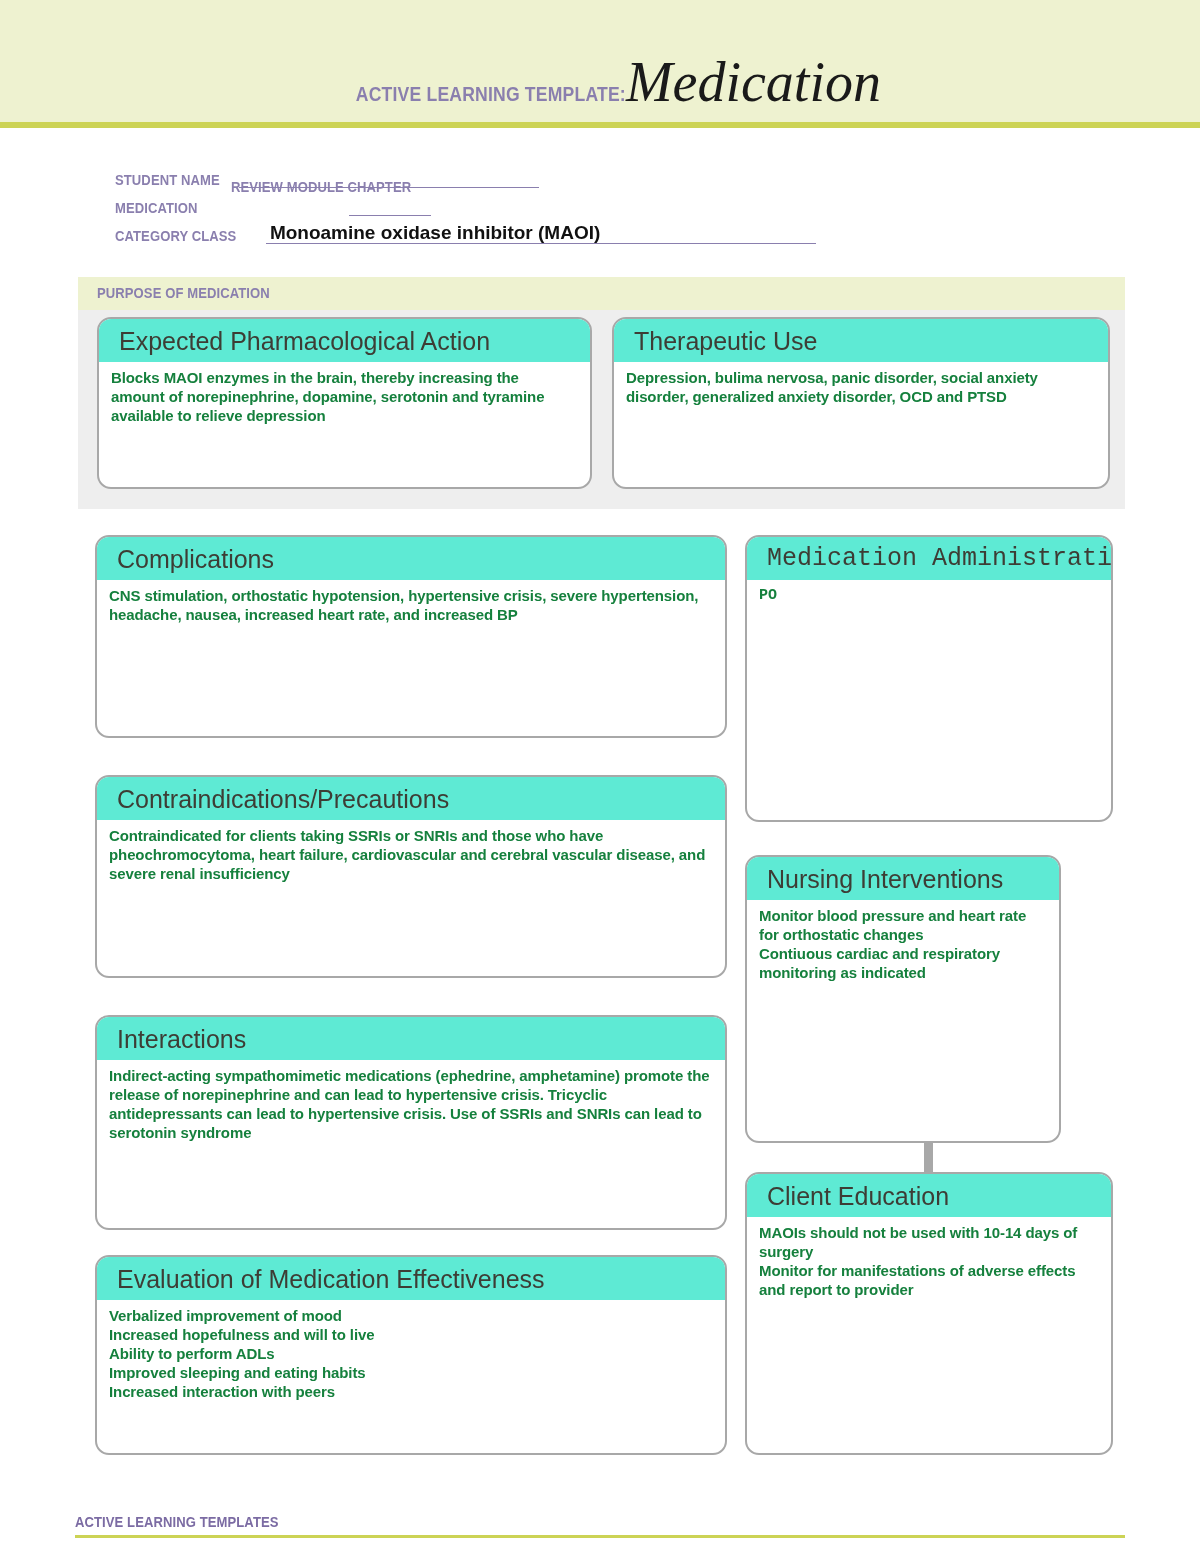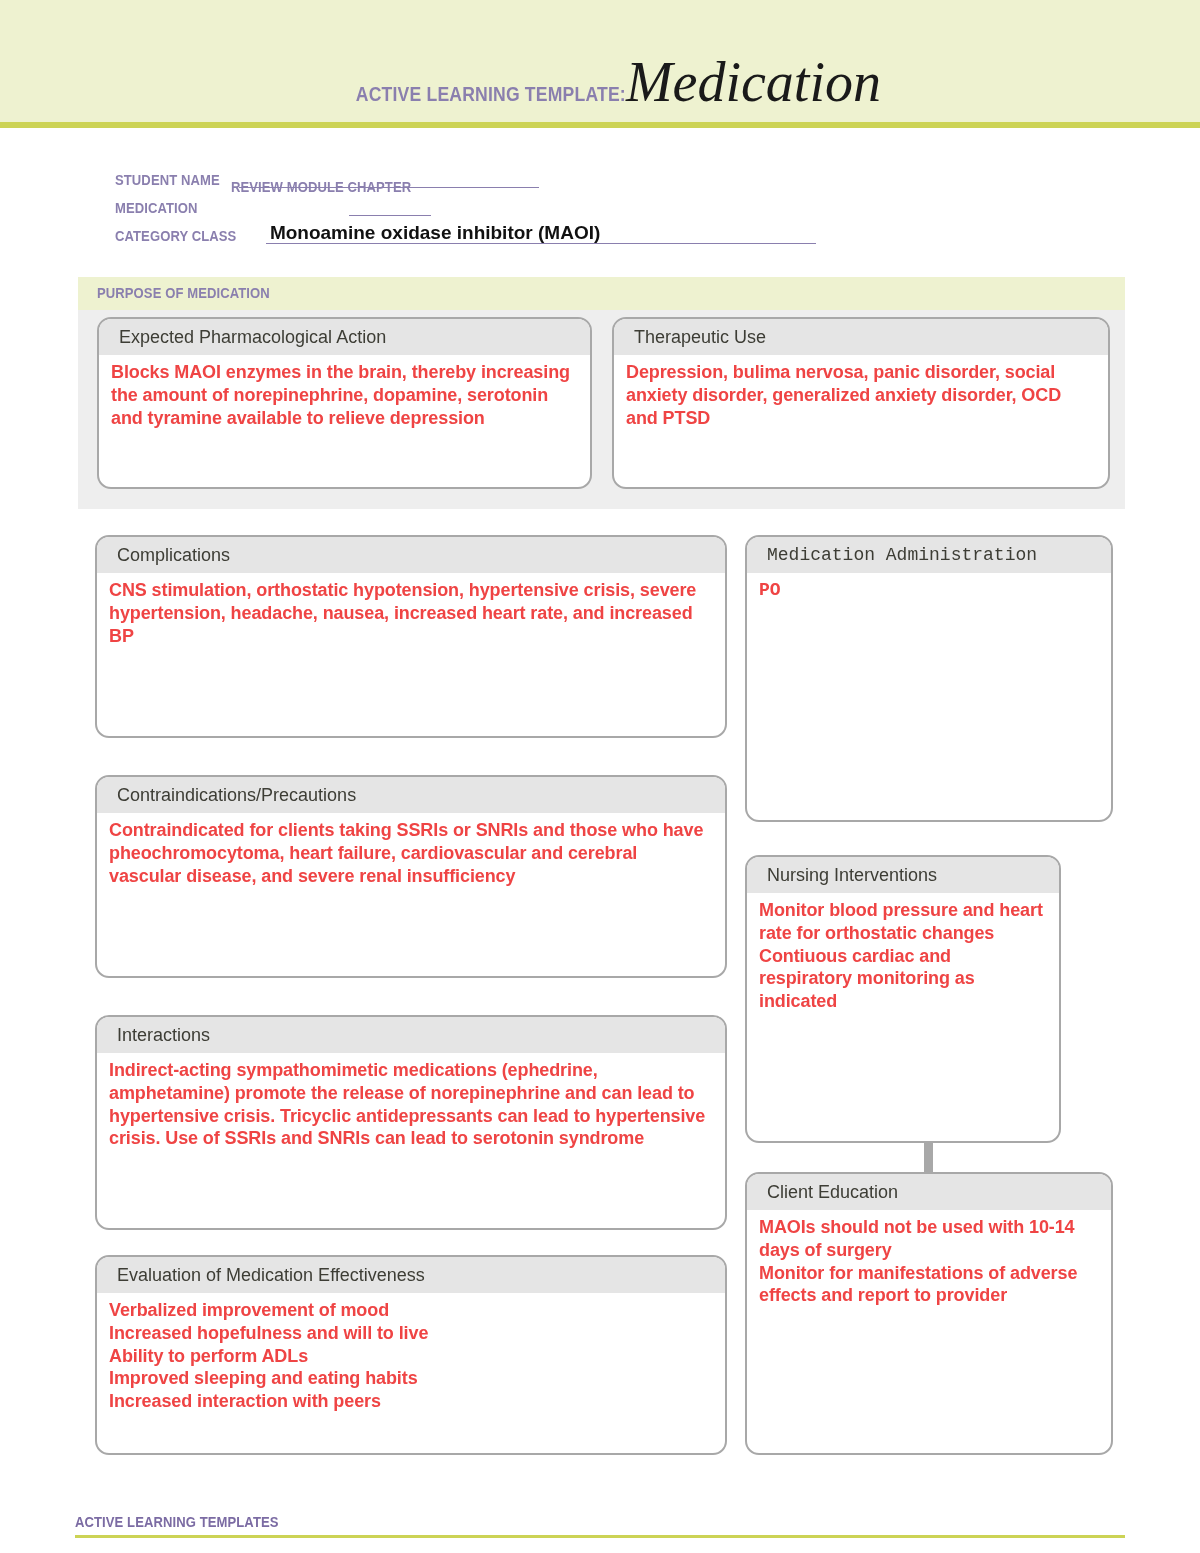--- a/index.html
+++ b/index.html
@@ -86,29 +86,29 @@
   
   .card{
     position:absolute;
     background:#ffffff;
     border:2.5px solid #a8a8a8;
     border-radius:14px;
     overflow:hidden;
     box-sizing:border-box;
   }
   .card-head{
-    background:#e5e5e5;
+    background:#5eead4;
     padding:9px 0 8px 20px;
-    font-size:18px;color:#3d3d35;
+    font-size:25px;color:#3d3d35;
     line-height:1.05;
     white-space:nowrap;
   }
   .card-body{
     padding:6px 14px 8px 12px;
-    font-size:18px;font-weight:bold;color:#ef4444;
+    font-size:15px;font-weight:bold;color:#15803d;
     line-height:1.27;
     letter-spacing:-.1px;
   }
   .card-body .ln{display:block;}
 
   
   .c-epa{left:97px;top:317px;width:495px;height:172px;}
   .c-tu{left:612px;top:317px;width:498px;height:172px;}
 
   

